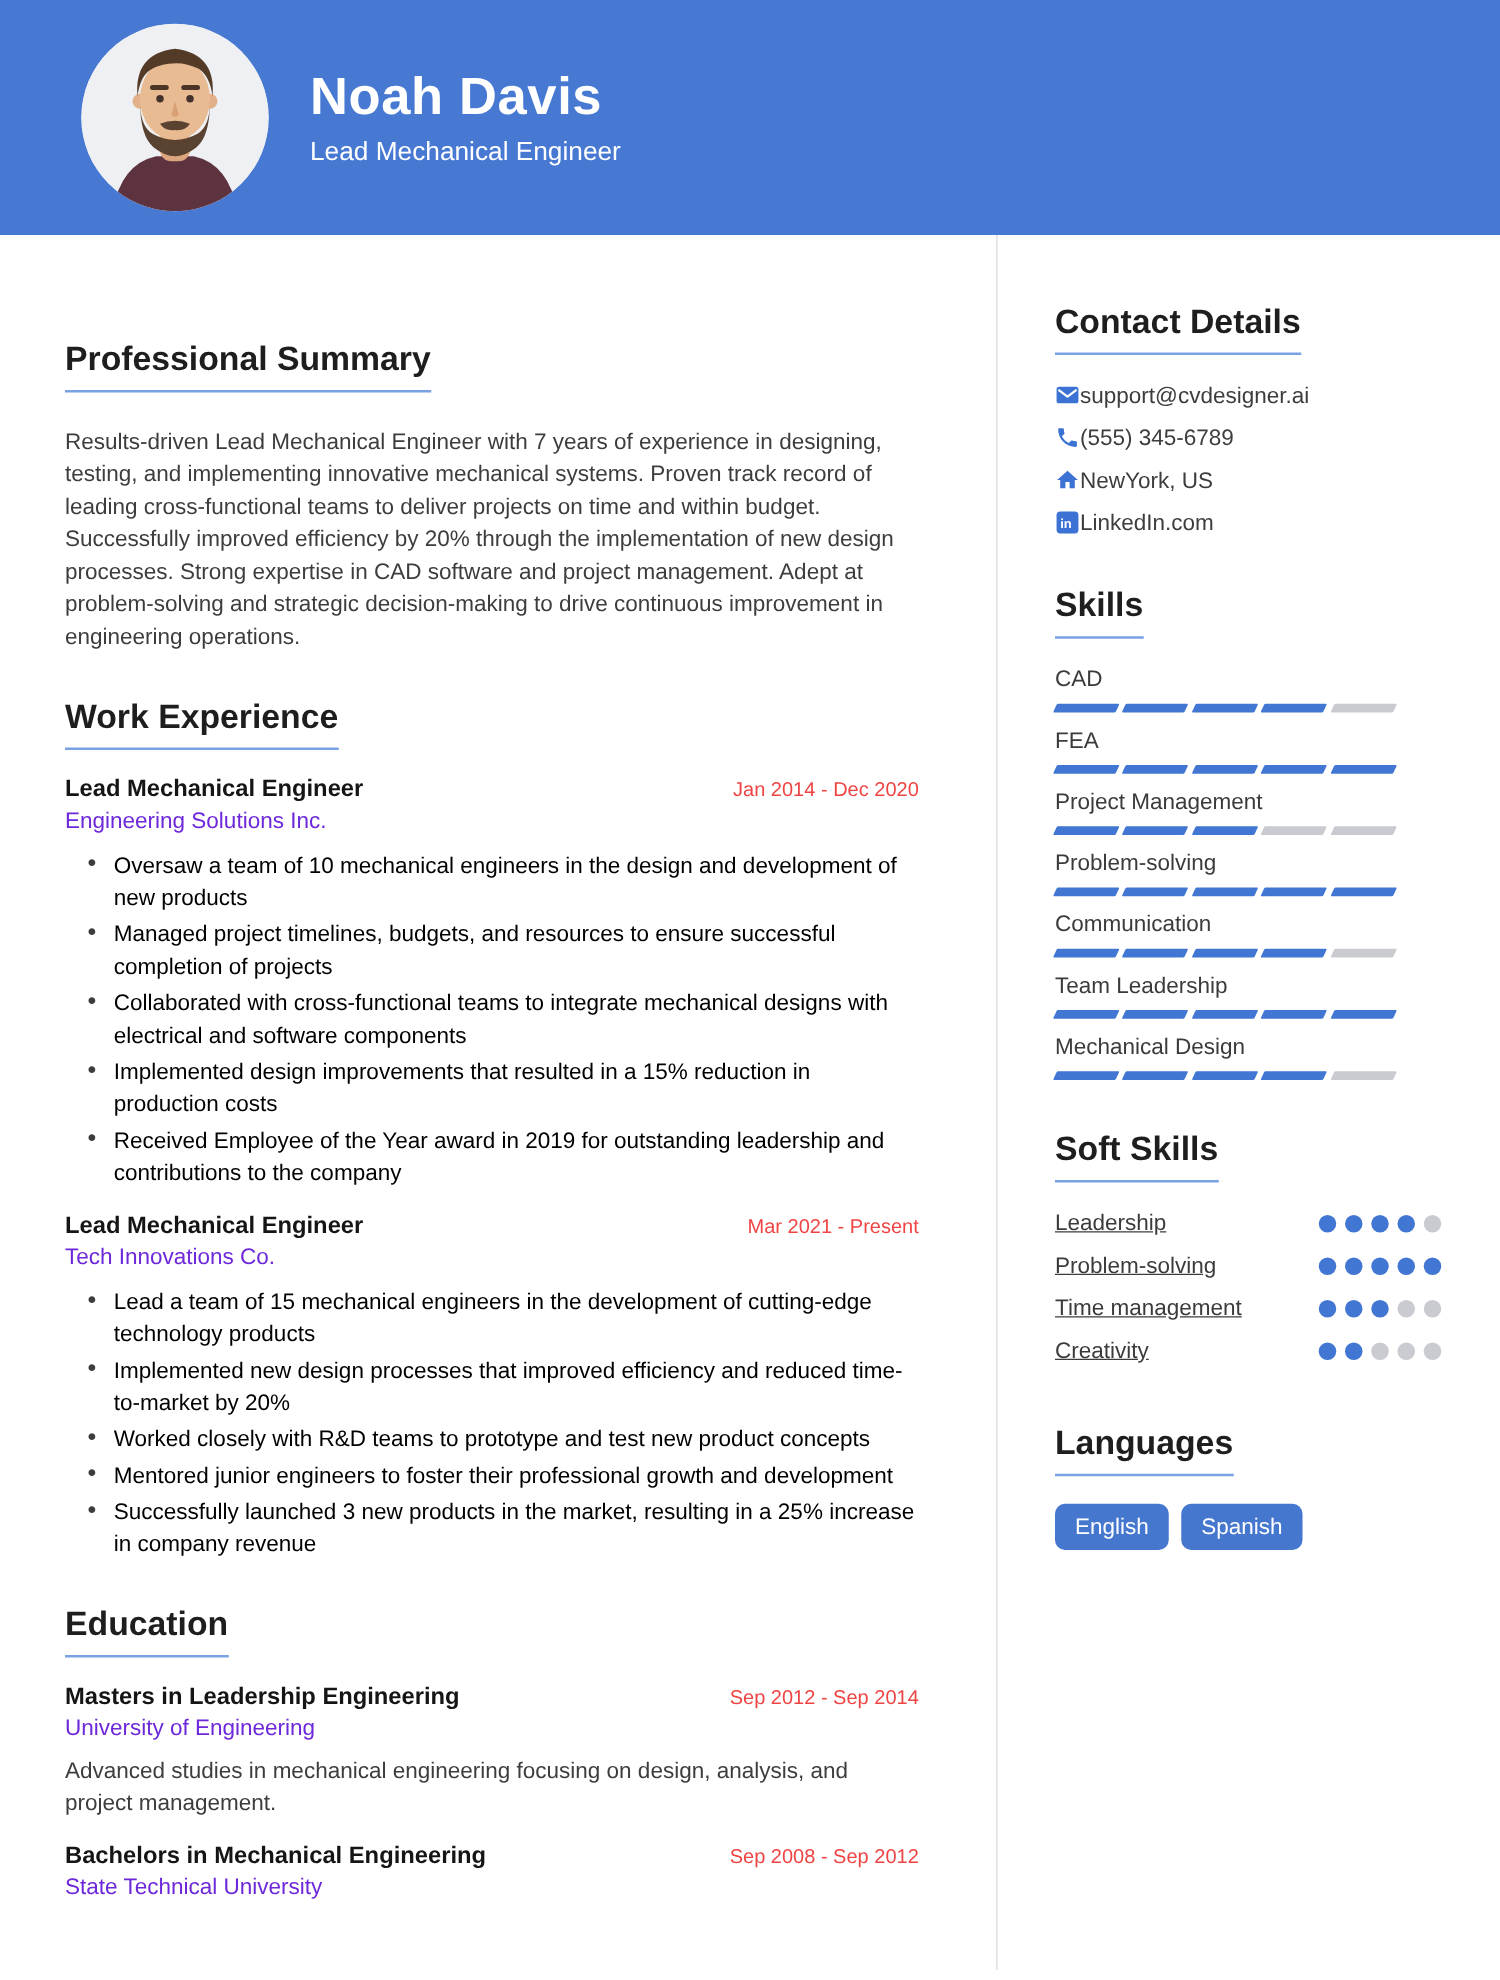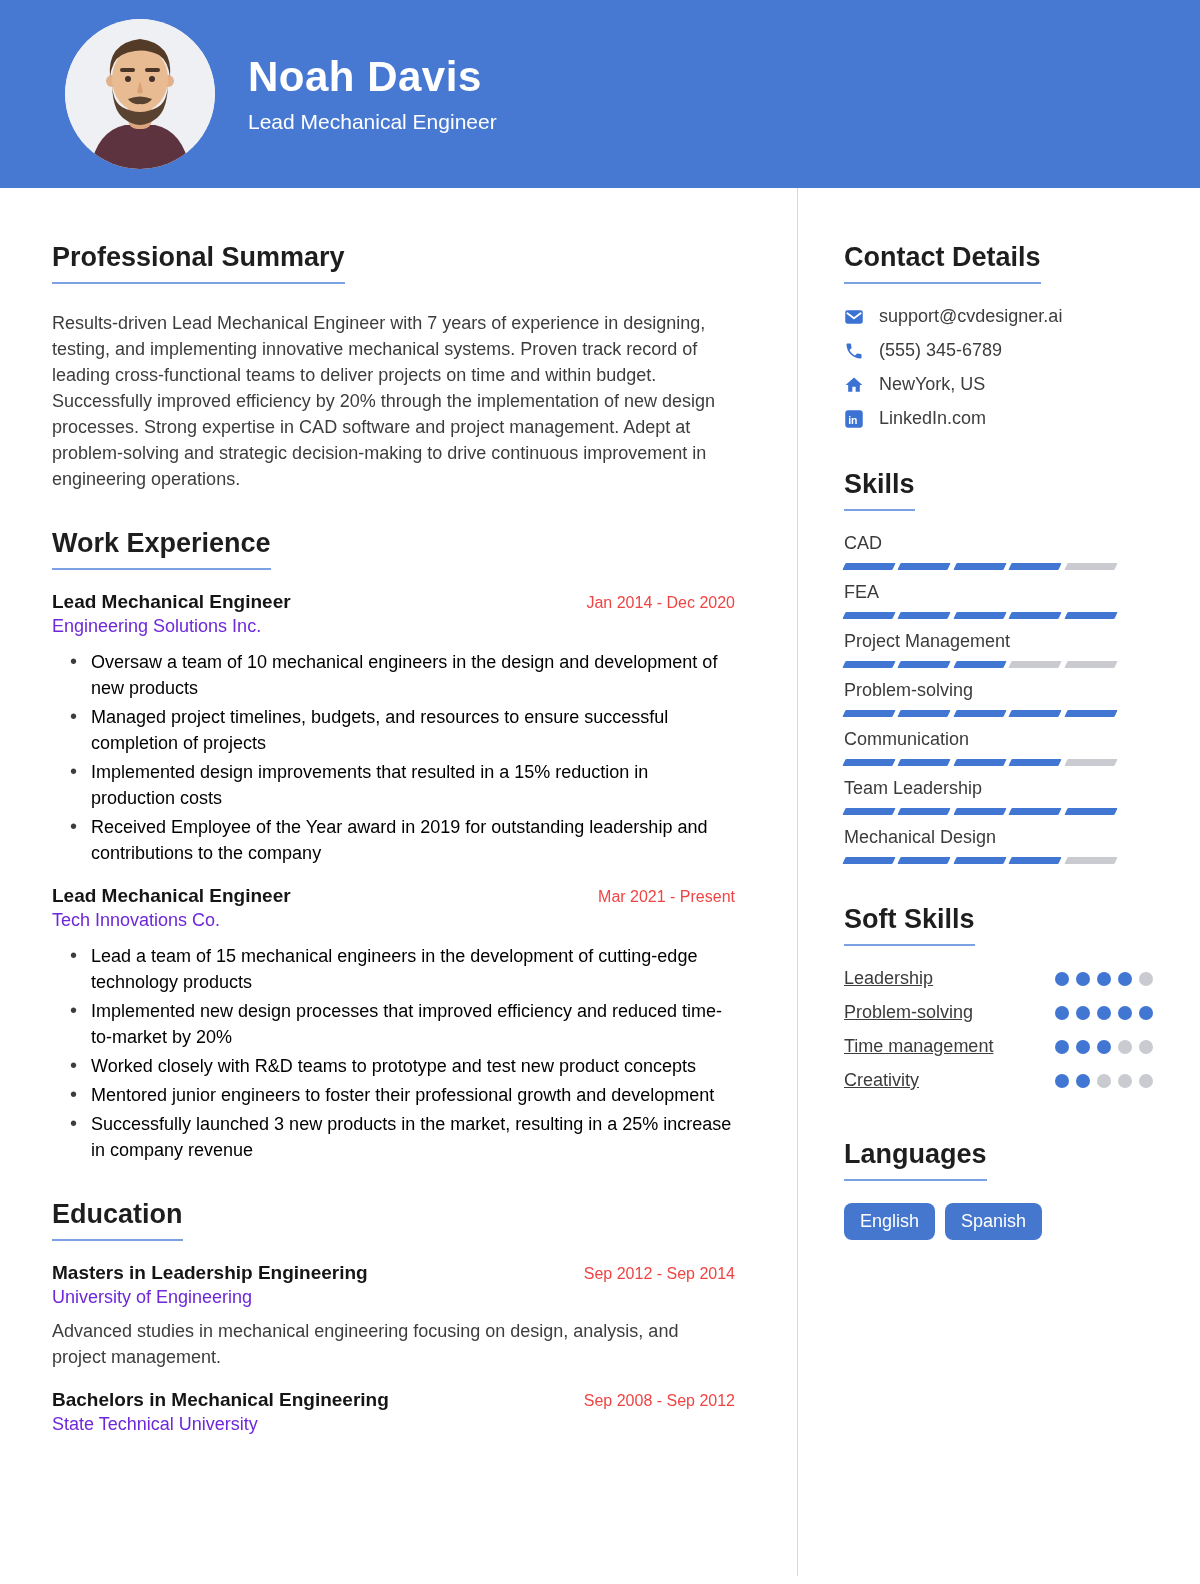--- a/index.html
+++ b/index.html
@@ -9,21 +9,21 @@
   }
   
   .header{height:188px;background:#4779d3;display:flex;align-items:center;
     padding-left:65px;box-sizing:border-box;}
   .avatar{width:150px;height:150px;border-radius:50%;overflow:hidden;flex:none;background:#eef0f3;}
   .header-text{margin-left:33px;color:#ffffff;}
   .name{font-size:42px;font-weight:bold;letter-spacing:.5px;line-height:1.1;}
   .job-subtitle{font-size:21px;margin-top:9px;font-weight:400;}
   
   .content{display:flex;align-items:stretch;min-height:1388px;}
-  .left-col{width:797px;box-sizing:border-box;padding:54px 62px 0 52px;}
+  .left-col{width:797px;box-sizing:border-box;padding:84px 62px 0 52px;}
   .right-col{flex:1;border-left:1px solid #d6d8dc;box-sizing:border-box;padding:54px 47px 0 46px;}
   
   h2.section-heading{font-size:27px;font-weight:700;color:#1e1e1e;margin:0;
     display:inline-block;border-bottom:2px solid #79a1e4;padding-bottom:10px;line-height:30px;}
   .section{margin-top:36px;}
   .section:first-child{margin-top:0;}
   
   .summary-text{margin:26px 0 0;font-size:18px;line-height:26px;color:#3d3d3d;}
   .job-entry{margin-top:18px;}
   .job-entry.first{margin-top:20px;}
@@ -31,21 +31,21 @@
   .job-title{font-size:19px;font-weight:700;color:#151515;line-height:24px;}
   .job-dates{font-size:16px;color:#ef4444;white-space:nowrap;}
   .company{font-size:18px;color:#6d28d9;line-height:25px;}
   ul.bullets{margin:10px 0 0;padding:0 0 0 18px;list-style:none;}
   ul.bullets li{position:relative;padding-left:21px;font-size:18px;line-height:26px;
     color:#000000;margin-bottom:3px;}
   ul.bullets li::before{content:"\2022";position:absolute;left:0;top:-1px;font-size:20px;color:#3d3d3d;}
   .edu-desc{margin:8px 0 0;font-size:18px;line-height:26px;color:#3d3d3d;}
   
   .contact-list{margin-top:22px;}
-  .contact-item{display:flex;align-items:flex-end;gap:15px;margin-bottom:13px;
+  .contact-item{display:flex;align-items:flex-start;margin-bottom:13px;
     font-size:18px;color:#3d3d3d;}
   .icon{width:20px;height:20px;flex:none;display:flex;align-items:center;justify-content:center;}
   .icon svg{width:20px;height:20px;display:block;}
   .skills-list{margin-top:20px;}
   .skill-row{margin-bottom:10px;}
   .skill-name{font-size:18px;color:#3b3b3b;line-height:24px;margin-bottom:8px;}
   .bar{display:flex;gap:5px;width:272px;}
   .seg{height:7px;flex:1;transform:skewX(-25deg);border-radius:1px;}
   .seg.on{background:#4176d2;}
   .seg.off{background:#c9cbd0;}
@@ -101,20 +101,21 @@
       <div id="jobs-container">
   <div class="job-entry first">
     <div class="entry-head">
       <span class="job-title">Lead Mechanical Engineer</span>
       <span class="job-dates">Jan 2014 - Dec 2020</span>
     </div>
     <div class="company">Engineering Solutions Inc.</div>
     <ul class="bullets">
               <li>Oversaw a team of 10 mechanical engineers in the design and development of new products</li>
               <li>Managed project timelines, budgets, and resources to ensure successful completion of projects</li>
+              <li>Collaborated with cross-functional teams to integrate mechanical designs with electrical and software components</li>
               <li>Implemented design improvements that resulted in a 15% reduction in production costs</li>
               <li>Received Employee of the Year award in 2019 for outstanding leadership and contributions to the company</li>
             </ul>
   </div>
 
   <div class="job-entry">
     <div class="entry-head">
       <span class="job-title">Lead Mechanical Engineer</span>
       <span class="job-dates">Mar 2021 - Present</span>
     </div>

